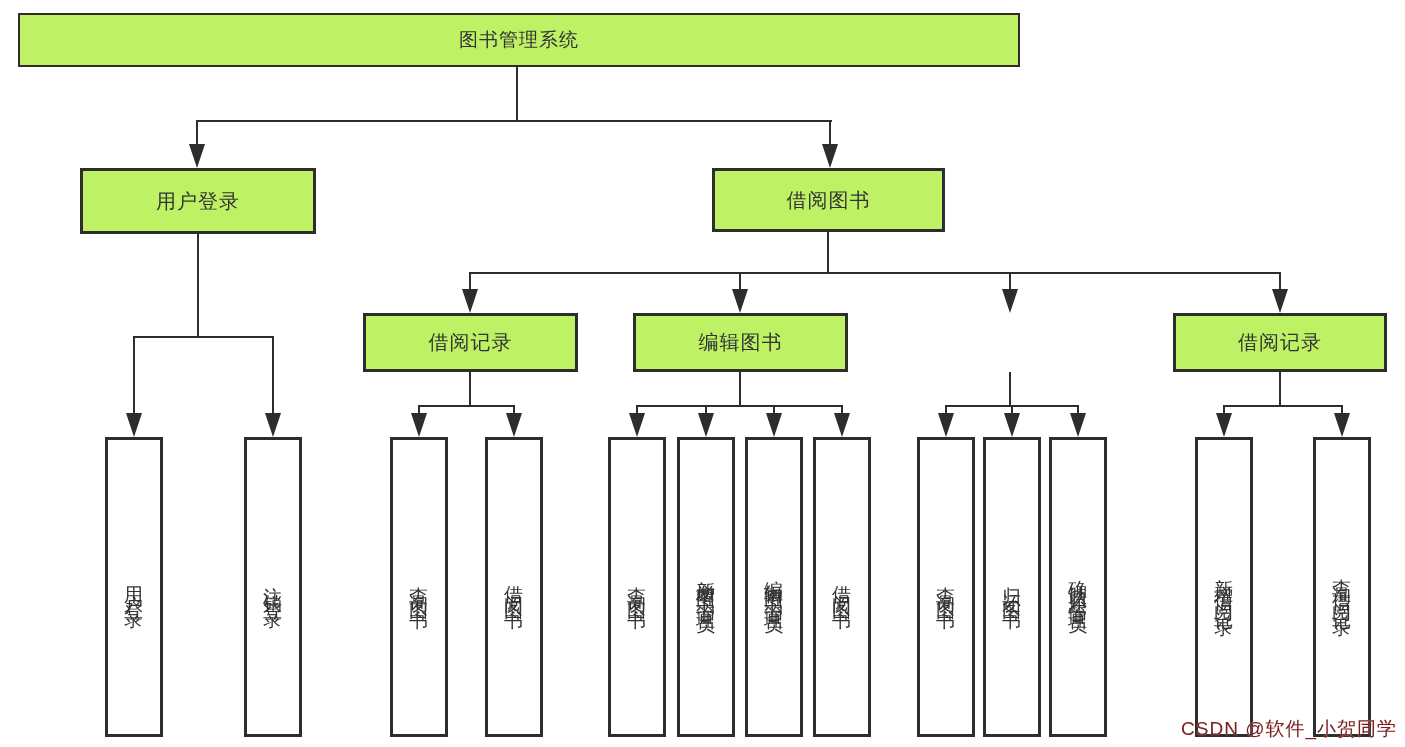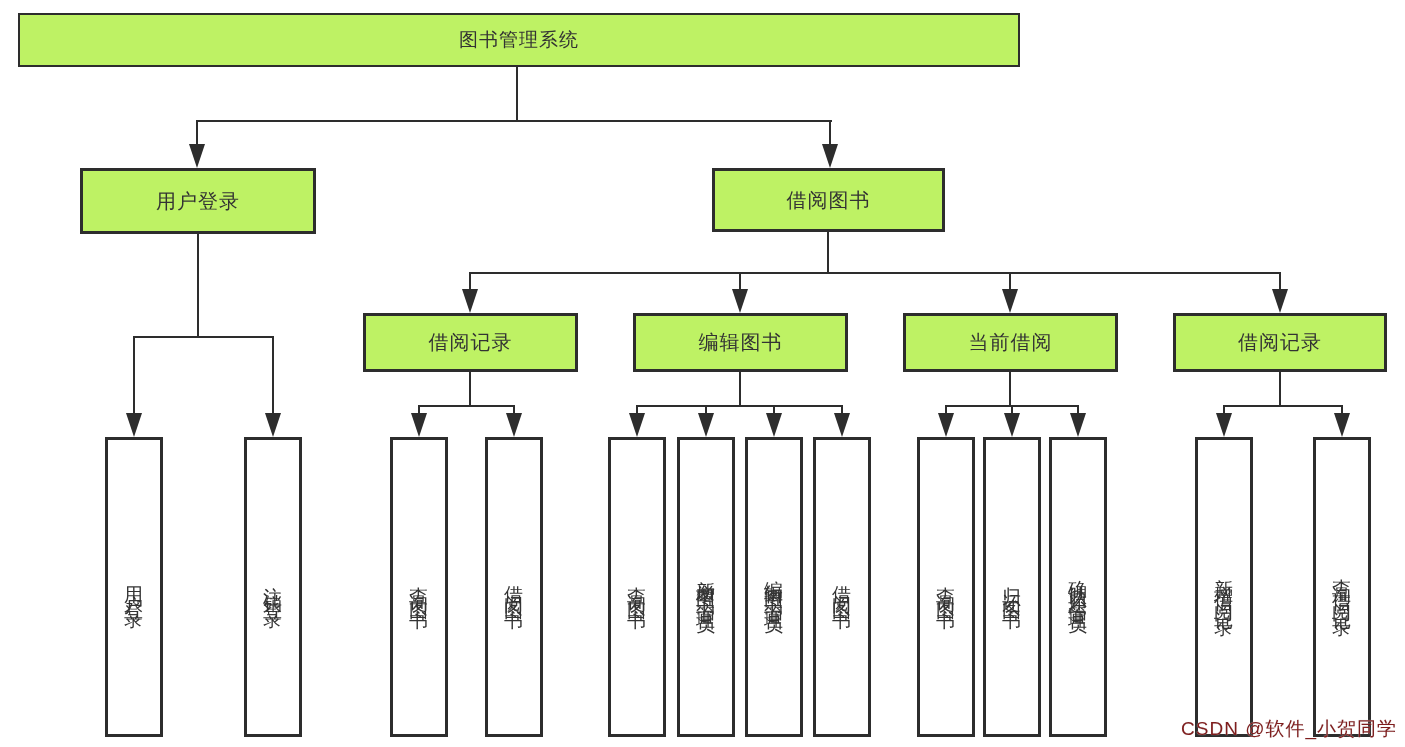--- a/index.html
+++ b/index.html
@@ -97,21 +97,20 @@
     <div class="vline" style="left:739px;top:272px;height:20px;"></div>
     <div class="ahead" style="left:732px;top:289px;"></div>
     <div class="vline" style="left:1009px;top:272px;height:20px;"></div>
     <div class="ahead" style="left:1002px;top:289px;"></div>
     <div class="vline" style="left:1279px;top:272px;height:20px;"></div>
     <div class="ahead" style="left:1272px;top:289px;"></div>
   </div>
 
   <div class="hbox" style="left:363px;top:313px;width:215px;height:59px;">借阅记录</div>
   <div class="hbox" style="left:633px;top:313px;width:215px;height:59px;">编辑图书</div>
-  <div class="hbox" style="left:903px;top:313px;width:215px;height:59px;">当前借阅</div>
   <div class="hbox" style="left:1173px;top:313px;width:214px;height:59px;">借阅记录</div>
 
   <div>
     <div class="vline" style="left:469px;top:372px;height:33px;"></div>
     <div class="hline" style="left:418px;top:405px;width:97px;"></div>
     <div class="vline" style="left:418px;top:405px;height:12px;"></div>
     <div class="ahead" style="left:411px;top:413px;"></div>
     <div class="vline" style="left:513px;top:405px;height:12px;"></div>
     <div class="ahead" style="left:506px;top:413px;"></div>
   </div>

